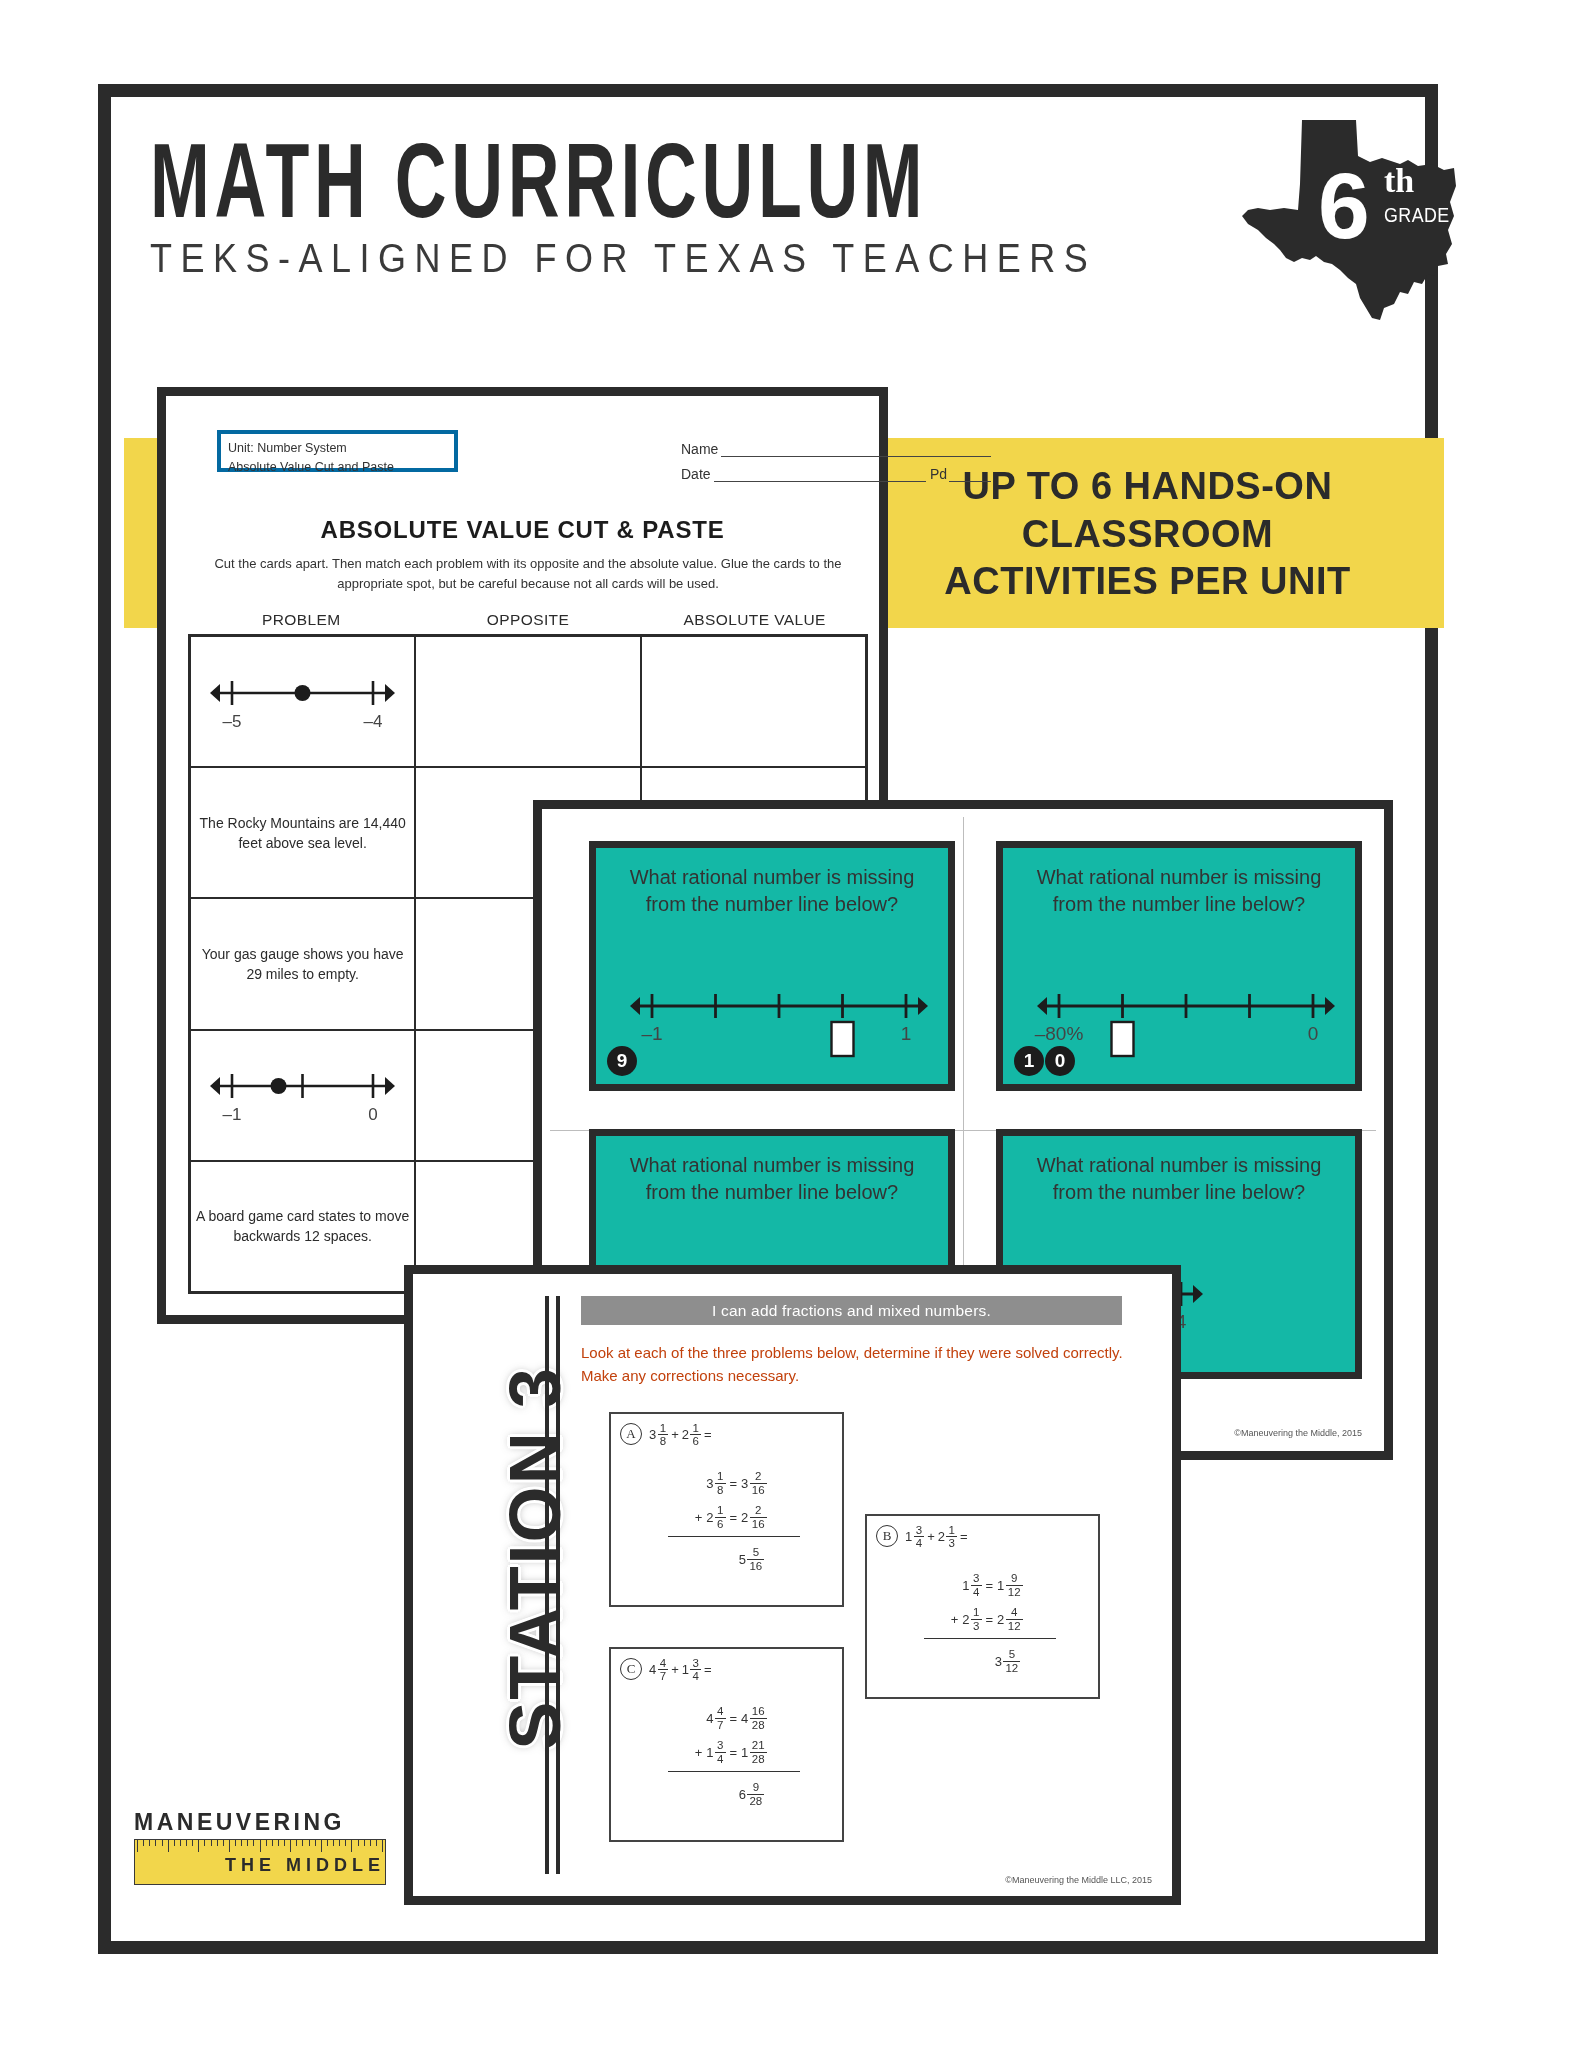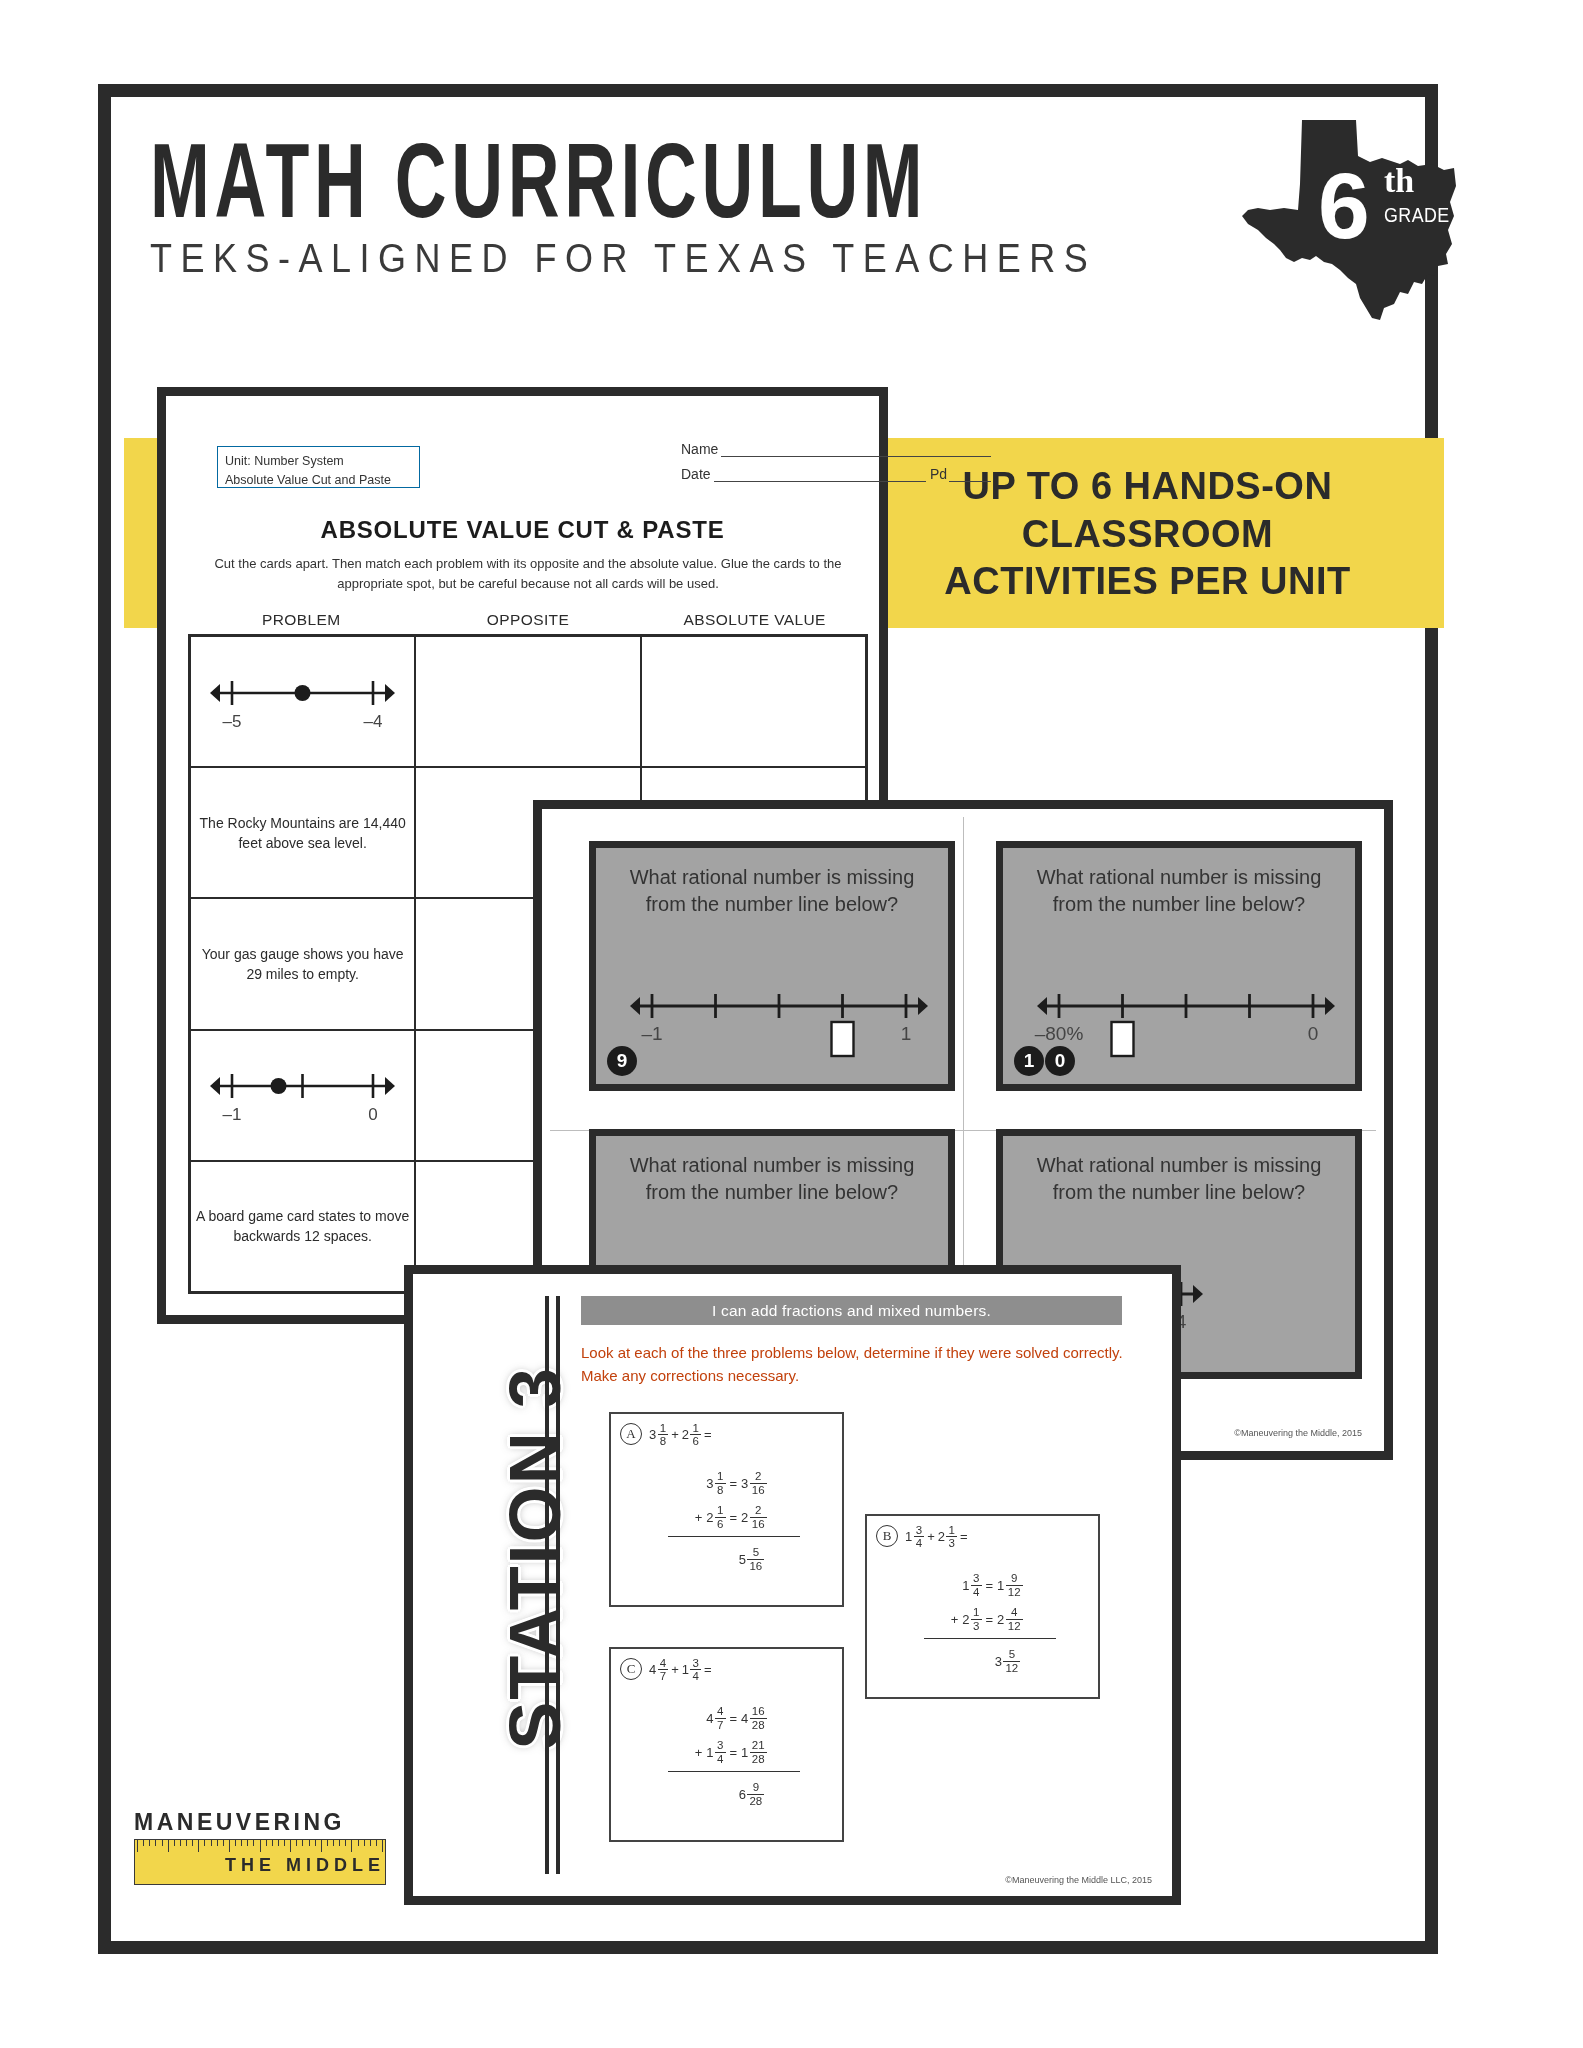--- a/index.html
+++ b/index.html
@@ -50,22 +50,22 @@
     font-family:"Liberation Sans",sans-serif;letter-spacing:.5px;font-weight:bold;
   }
 
   
   #ws1{
     position:absolute;left:157px;top:387px;width:731px;height:937px;
     background:#fff;border:9px solid #2b2b2b;box-sizing:border-box;
     font-family:"Liberation Sans",sans-serif;color:#2b2b2b;
   }
   #ws1-unitbox{
-    position:absolute;left:51px;top:50px;width:203px;height:42px;
-    border:1px solid #0369a1;font-size:12.5px;color:#333;
+    position:absolute;left:51px;top:34px;width:241px;height:42px;
+    border:4px solid #0369a1;font-size:12.5px;color:#333;
     padding:5px 7px;box-sizing:border-box;line-height:1.5;
   }
   #ws1-namearea{position:absolute;left:515px;top:45px;width:310px;font-size:14px;color:#333;}
   .nameline{display:flex;align-items:flex-end;margin-bottom:9px;}
   .nameline .lbl{margin-right:3px;}
   .nameline .rule{flex:1;border-bottom:1.4px solid #444;height:13px;}
   .nameline .pd{margin:0 2px 0 4px;}
   .nameline .rule-sm{width:42px;border-bottom:1.4px solid #444;height:13px;}
   #ws1-title{
     position:absolute;left:0;top:120px;width:100%;text-align:center;
@@ -91,21 +91,21 @@
   .numline-svg{width:185px;height:62px;}
 
   
   #cards-sheet{
     position:absolute;left:533px;top:800px;width:860px;height:660px;
     background:#fff;border:9px solid #2b2b2b;box-sizing:border-box;
   }
   .cut-v{position:absolute;left:50%;top:8px;bottom:8px;width:1px;background:#bdbdbd;}
   .cut-h{position:absolute;top:50%;left:8px;right:8px;height:1px;background:#bdbdbd;}
   .tcard{
-    position:absolute;background:#a3a3a3;border:7px solid #2b2b2b;box-sizing:border-box;
+    position:absolute;background:#14b8a6;border:7px solid #2b2b2b;box-sizing:border-box;
     font-family:"Liberation Sans",sans-serif;color:#2b2b2b;
   }
   #tcard-9{left:47px;top:32px;width:366px;height:250px;}
   #tcard-10{left:454px;top:32px;width:366px;height:250px;}
   #tcard-11{left:47px;top:320px;width:366px;height:250px;}
   #tcard-12{left:454px;top:320px;width:366px;height:250px;}
   .tcard-q{padding:16px 22px 0;text-align:center;font-size:20px;line-height:1.36;color:#333;}
   .tcard-line{position:absolute;left:28px;top:132px;width:310px;height:78px;}
   .tcard-line svg{width:100%;height:100%;}
   .tcard-badge{

